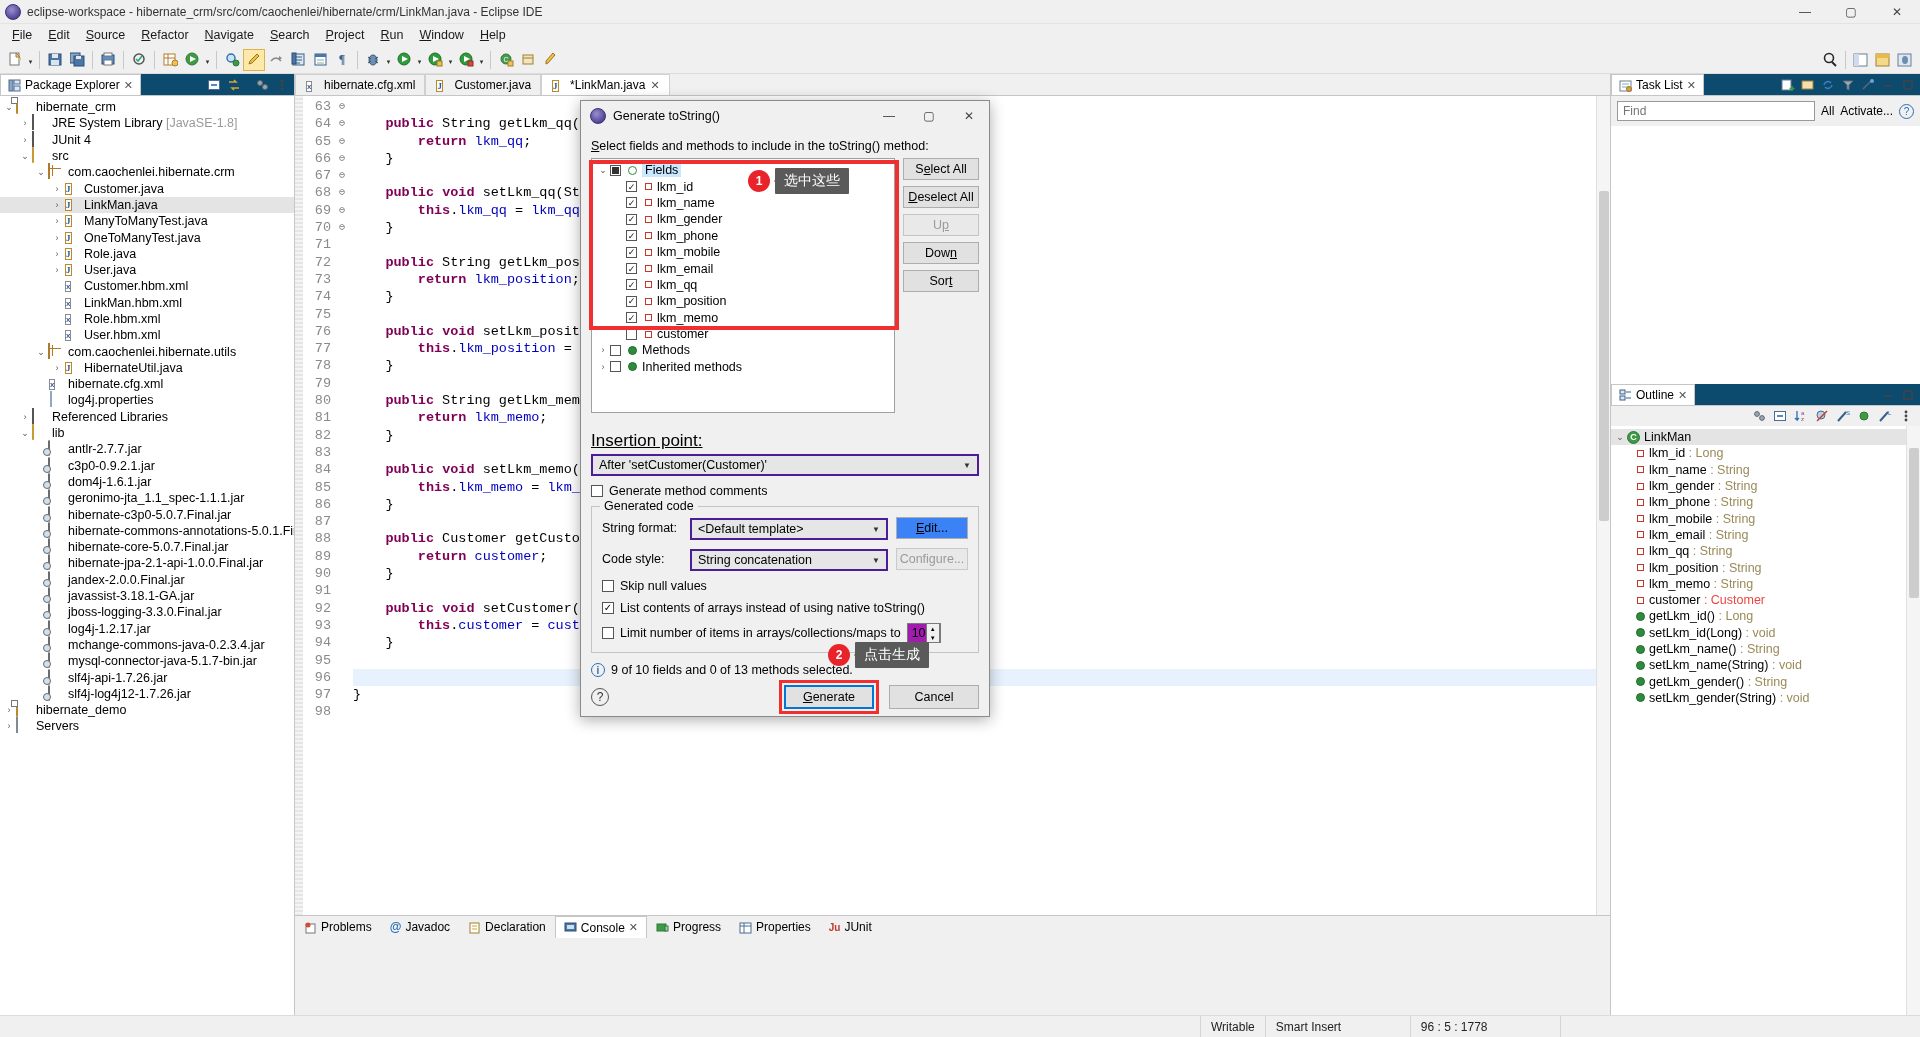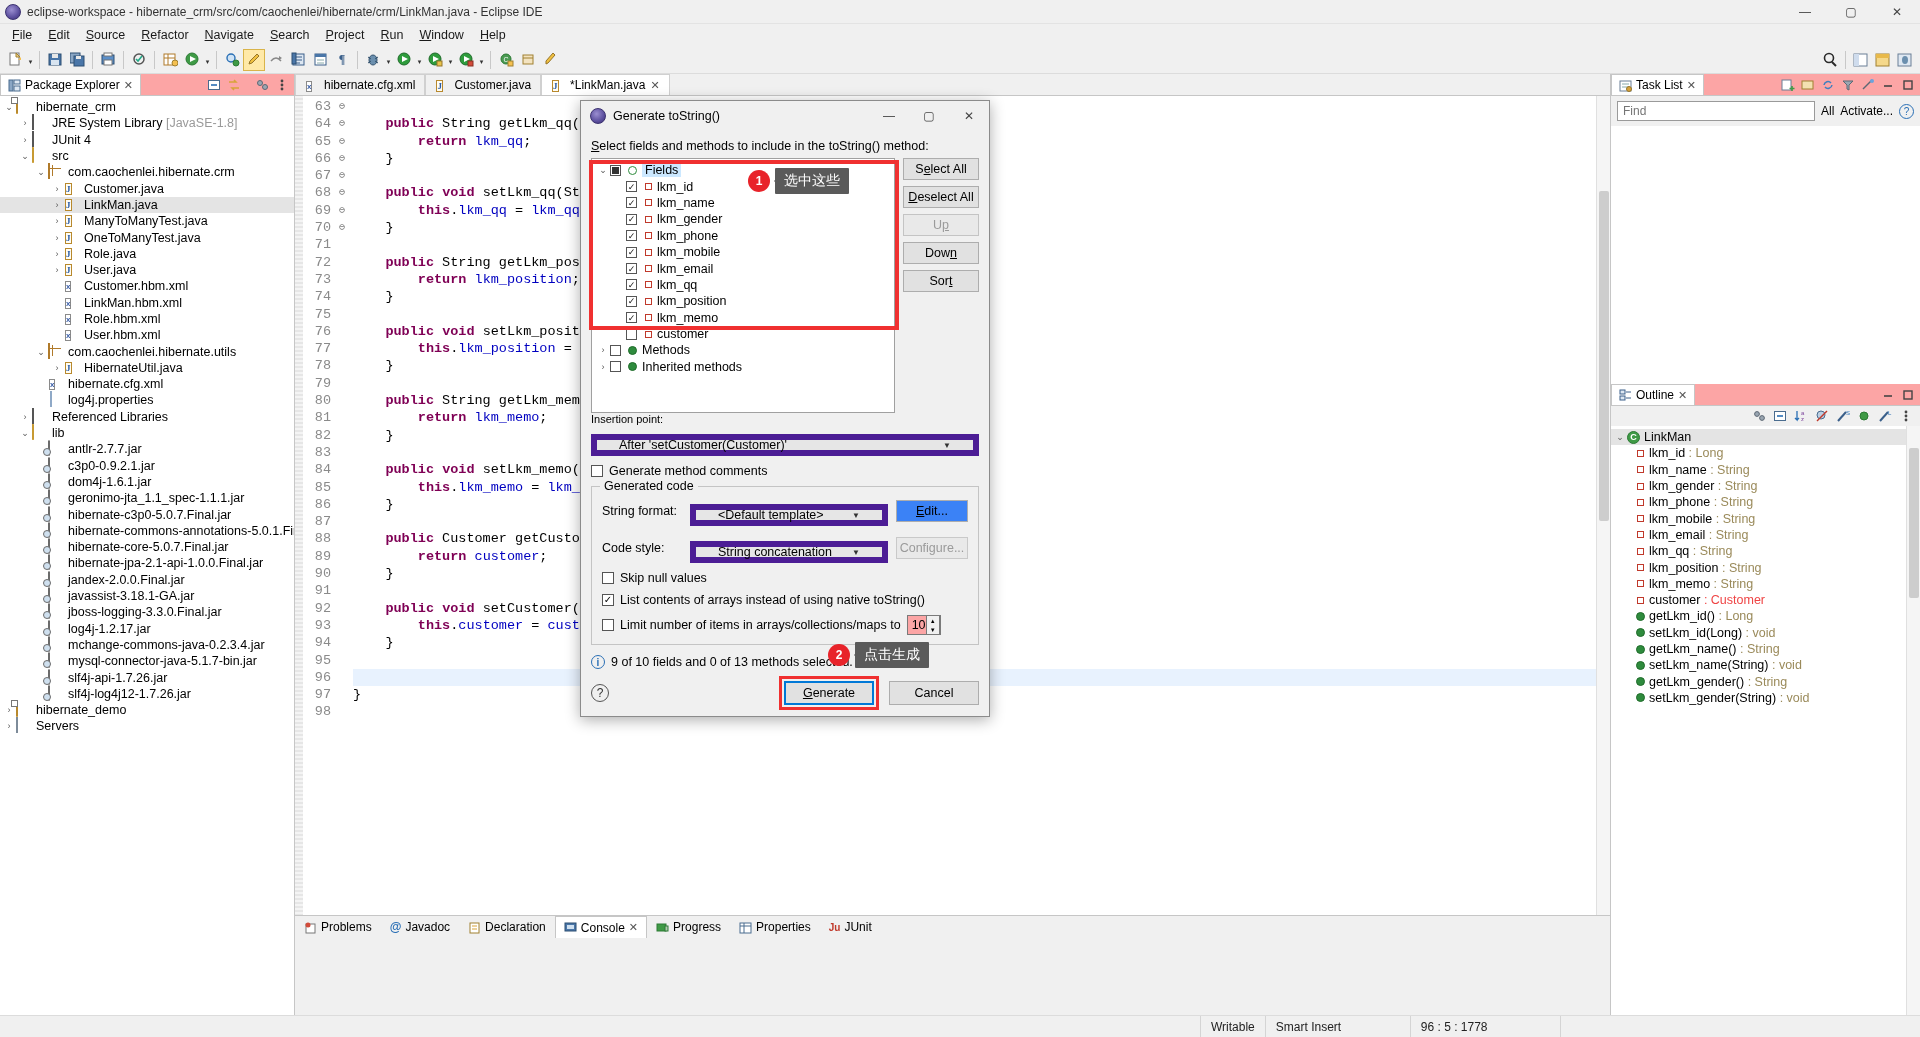--- a/index.html
+++ b/index.html
@@ -35,21 +35,21 @@
   .tsep{ width:1px; height:18px; background:#c8c8c8; margin:0 4px; }
   .tarrow{ width:9px; height:22px; display:inline-flex; align-items:flex-end; justify-content:center;
     padding-bottom:5px; font-size:7px; color:#333; }
   .right-tools{ margin-left:auto; display:flex; align-items:center; }
 
   
   .workbench{ position:absolute; top:74px; left:0; right:0; bottom:22px; display:flex; }
 
   
   .view{ display:flex; flex-direction:column; background:#f0f0f0; }
-  .view-tabbar{ height:22px; display:flex; align-items:stretch; background:#fca5a5;
+  .view-tabbar{ height:22px; display:flex; align-items:stretch; background:#0c4a6e;
     border-bottom:1px solid #c6c6c6; }
   .vtab{ display:flex; align-items:center; gap:4px; padding:0 7px; font-size:12px;
     background:#fff; border:1px solid #c6c6c6; border-bottom:none; position:relative; top:0; }
   .vtab .x{ font-size:11px; color:#555; }
   .vtools{ margin-left:auto; display:flex; align-items:center; gap:2px; padding-right:3px; }
   .vtool{ width:18px; height:18px; display:inline-flex; align-items:center; justify-content:center; }
   .view-body{ flex:1; background:#fff; overflow:hidden; position:relative; }
 
   
   .tree{ padding:3px 0 0 0; font-size:12.5px; }
@@ -166,37 +166,37 @@
   .cbx.grey{ background:#fff; }
   .cbx.grey:after{ content:""; width:7px;height:7px;background:#333;}
   .dt-label{ margin-left:5px;}
   .dt-label.sel{ background:#cce8ff; padding:0 3px;}
   .dm-field{ width:7px;height:7px;border:1.5px solid #c0392b;background:#fff;margin-left:8px;flex:none;}
   .dm-method{ width:9px;height:9px;border-radius:50%;background:#2e8b3d;border:1px solid #1f6b2a;
      margin-left:7px;flex:none;}
   .dm-fieldgrp{ width:9px;height:9px;border-radius:50%;border:1.5px solid #2e8b3d;background:#fff;
      margin-left:7px;flex:none;}
 
-  .ipt-label{ margin-top:0; font-size:11px;}
-  .combo{ height:22px; background:#e6e6e6; border:6px solid #4c1d95; display:flex;
-     align-items:center; padding:0 22px; font-size:12.5px; margin-top:9px; position:relative;}
+  .ipt-label{ margin-top:18px; font-size:17px;text-decoration:underline;}
+  .combo{ height:22px; background:#e6e6e6; border:2px solid #4c1d95; display:flex;
+     align-items:center; padding:0 6px; font-size:12.5px; margin-top:3px; position:relative;}
   .combo .cv{ flex:1; }
   .combo .car{ font-size:8px; color:#333;}
   .chk-line{ display:flex; align-items:center; gap:6px; margin-top:8px; font-size:12.5px;}
   .chk{ width:12px;height:12px;border:1px solid #555;background:#fff;flex:none;
      display:inline-flex;align-items:center;justify-content:center;font-size:10px;line-height:1;}
   .group{ border:1px solid #c4c4c4; margin-top:8px; padding:8px 10px 9px 10px; position:relative;}
   .group-title{ position:absolute; top:-8px; left:8px; background:#f0f0f0; padding:0 4px; font-size:12.5px;}
   .grow{ display:flex; align-items:center; gap:8px; margin-bottom:6px;}
   .grow .gl{ width:80px; font-size:12.5px;}
   .grow .gc{ flex:1; }
   .gbtn{ width:72px; height:22px; background:#3b82f6; border:1px solid #adadad;
      font-size:12.5px; display:flex; align-items:center; justify-content:center;}
   .gbtn.disabled{ color:#9a9a9a; background:#e9e9e9; border-color:#c9c9c9;}
-  .spin{ width:34px; height:20px; border:1px solid #7a7a7a; background:#fca5a5; font-size:12.5px;
+  .spin{ width:34px; height:20px; border:1px solid #7a7a7a; background:#a21caf; font-size:12.5px;
      display:flex; align-items:center; padding-left:4px; position:relative;}
   .spin-arrows{ position:absolute; right:0; top:-1px; width:14px; height:20px; border:1px solid #7a7a7a;
      background:#f0f0f0; display:flex; flex-direction:column;}
   .spin-arrows div{ flex:1; display:flex; align-items:center; justify-content:center; font-size:6px;}
   .statline{ display:flex; align-items:center; gap:6px; margin-top:10px; font-size:12.5px;}
   .info-ic{ width:14px;height:14px;border-radius:50%;border:1.5px solid #2a6fb5;color:#2a6fb5;
      font-size:10px;font-weight:bold;display:inline-flex;align-items:center;justify-content:center;flex:none;}
   .dlg-foot{ height:52px; display:flex; align-items:center; padding:0 10px; gap:8px;}
   .help-ic{ width:18px;height:18px;border-radius:50%;border:1.5px solid #555;color:#333;
      font-size:12px;display:inline-flex;align-items:center;justify-content:center;}

